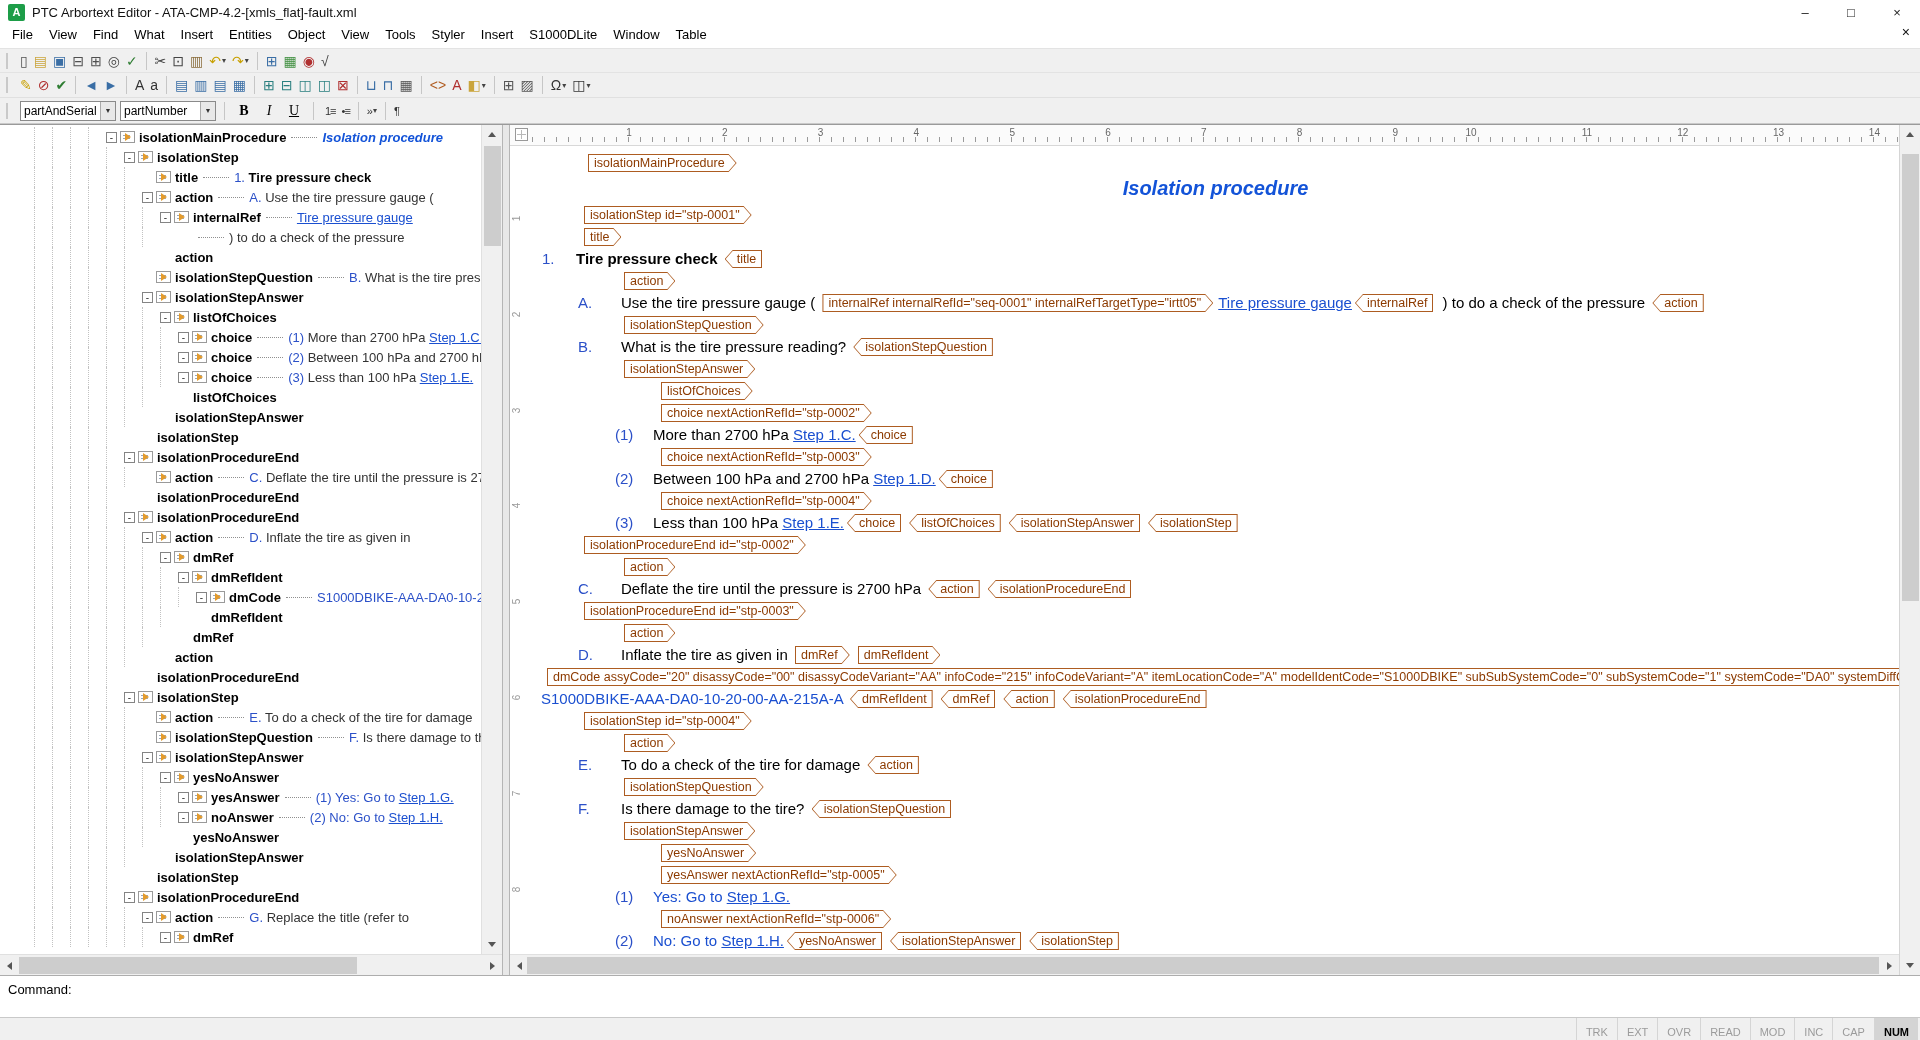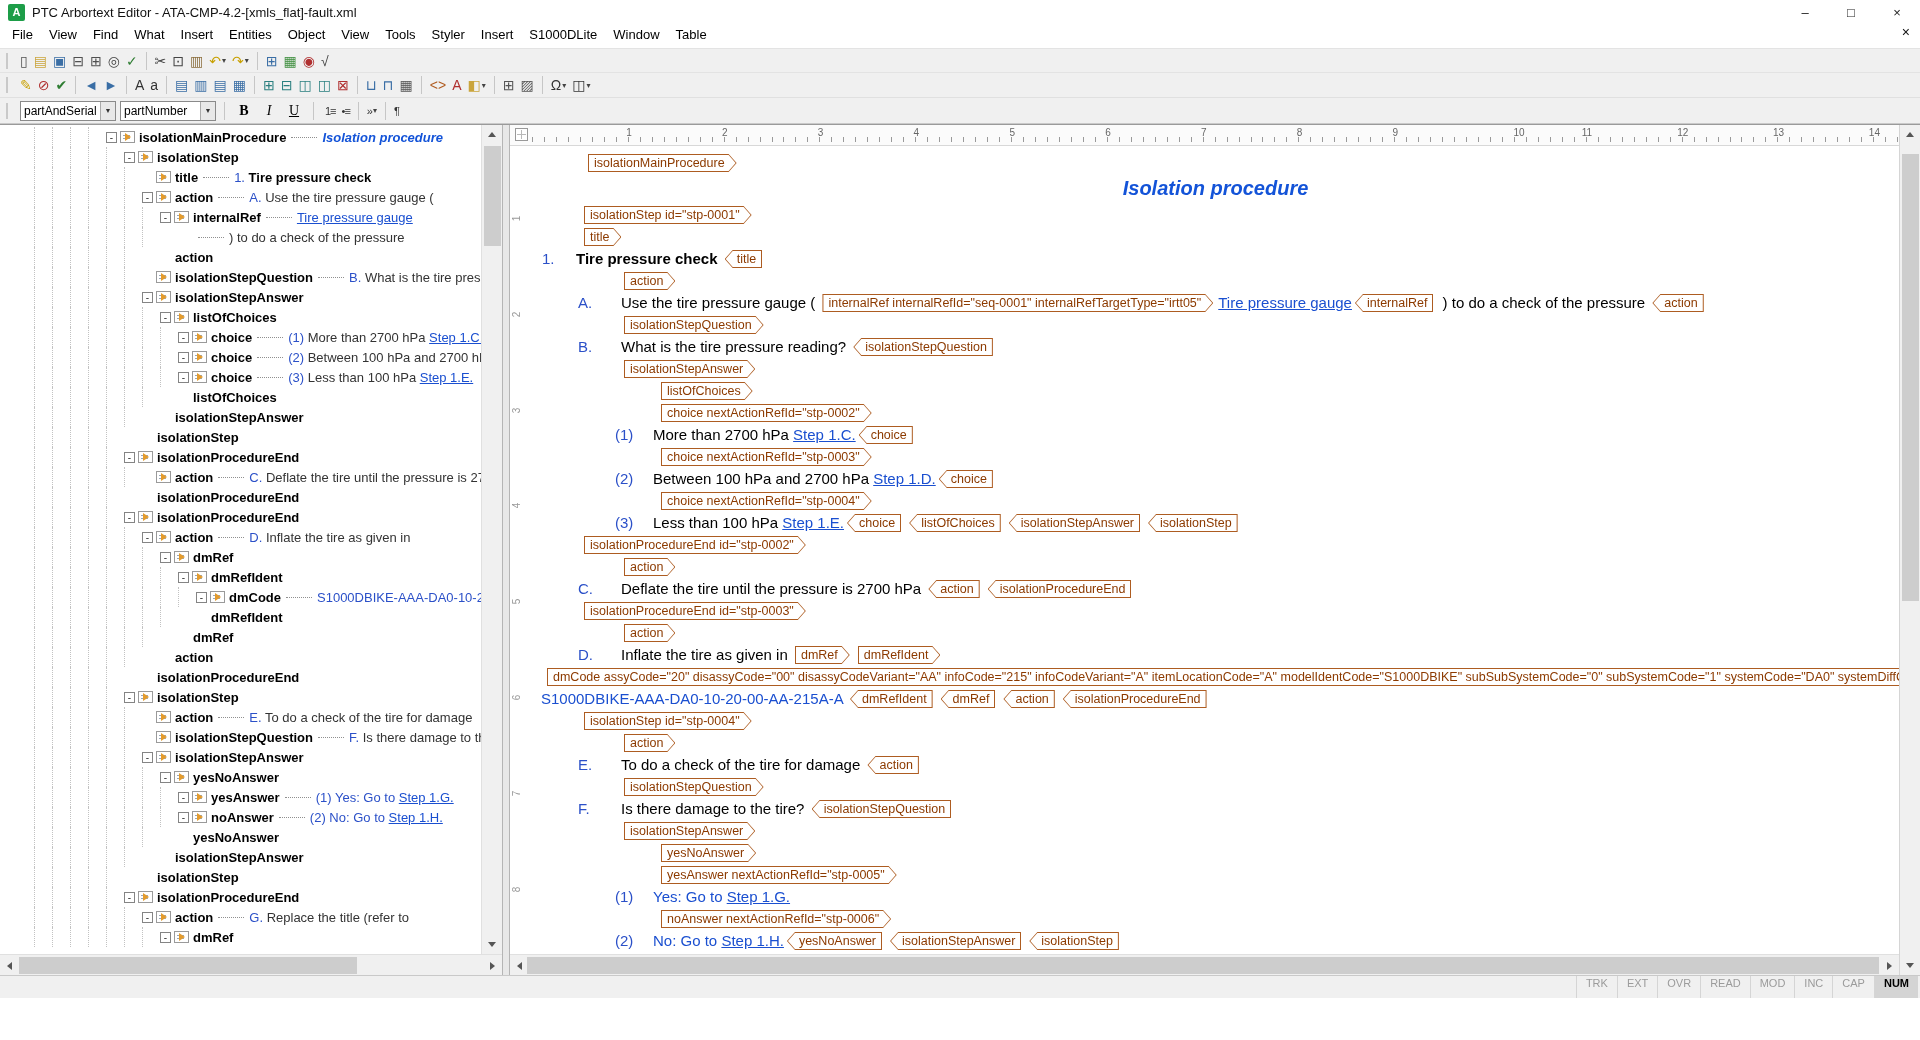--- a/index.html
+++ b/index.html
@@ -117,21 +117,21 @@
   .hscroll{height:21px;background:#f0f0f0;position:relative;flex:none;border-top:1px solid #e0e0e0}
   .thumb-h{position:absolute;top:2px;height:17px;background:#cdcdcd}
 
   
   .cmdbar{height:42px;background:#fff;border-top:1px solid #adadad;position:relative;flex:none}
   .cmdlabel{position:absolute;left:8px;top:6px;font-size:13px;color:#000}
   .cmdinput{position:absolute;left:90px;top:4px;right:8px;bottom:4px}
   .statusbar{height:23px;background:#f0f0f0;border-top:1px solid #c9c9c9;display:flex;align-items:center;
     justify-content:flex-end;padding-right:2px;flex:none}
   .sb-inds{display:flex;height:100%;align-items:stretch}
-  .sind{font-size:11px;color:#9b9b9b;padding:1px 9px 0 9px;border-left:1px solid #d5d5d5}
+  .sind{font-size:11px;color:#9b9b9b;padding:8px 9px 0 9px;border-left:1px solid #d5d5d5}
   .sind.on{color:#000;font-weight:bold;background:#d4d4d4}
 </style>
 </head>
 <body>
 
 <div class="win">
   <div class="titlebar">
     <span class="appico">A</span>
     <span class="wtitle">PTC Arbortext Editor - ATA-CMP-4.2-[xmls_flat]-fault.xml</span>
     <span class="wbtns">
@@ -899,21 +899,21 @@
         <span class="rtab"></span>
       <span class="rnum" style="left: 119px;">1</span>
           <span class="rnum" style="left: 214.8px;">2</span>
           <span class="rnum" style="left: 310.6px;">3</span>
           <span class="rnum" style="left: 406.4px;">4</span>
           <span class="rnum" style="left: 502.2px;">5</span>
           <span class="rnum" style="left: 598px;">6</span>
           <span class="rnum" style="left: 693.8px;">7</span>
           <span class="rnum" style="left: 789.6px;">8</span>
           <span class="rnum" style="left: 885.4px;">9</span>
-          <span class="rnum" style="left: 1009px;">10</span>
+          <span class="rnum" style="left: 961px;">10</span>
           <span class="rnum" style="left: 1077px;">11</span>
           <span class="rnum" style="left: 1172.8px;">12</span>
           <span class="rnum" style="left: 1268.6px;">13</span>
           <span class="rnum" style="left: 1364.4px;">14</span>
         </div>
       <div class="edbody">
         <div class="vruler">
             <span class="vnum" style="top: 67px;">1</span>
             <span class="vnum" style="top: 162.8px;">2</span>
             <span class="vnum" style="top: 258.6px;">3</span>
@@ -977,20 +977,24 @@
       <span class="sarrow up">
           <span class="tri tri-up"></span>
         </span>
       <span class="thumb-v" style="top:29px;height:447px"></span>
       <span class="sarrow down">
           <span class="tri tri-down"></span>
         </span>
     </div>
   </div>
 
+  <div class="cmdbar">
+    <span class="cmdlabel">Command:</span>
+    <span class="cmdinput"></span>
+  </div>
 
   <div class="statusbar">
     <span class="sb-inds">
         <span class="sind">TRK</span>
         <span class="sind">EXT</span>
         <span class="sind">OVR</span>
         <span class="sind">READ</span>
         <span class="sind">MOD</span>
         <span class="sind">INC</span>
         <span class="sind">CAP</span>

